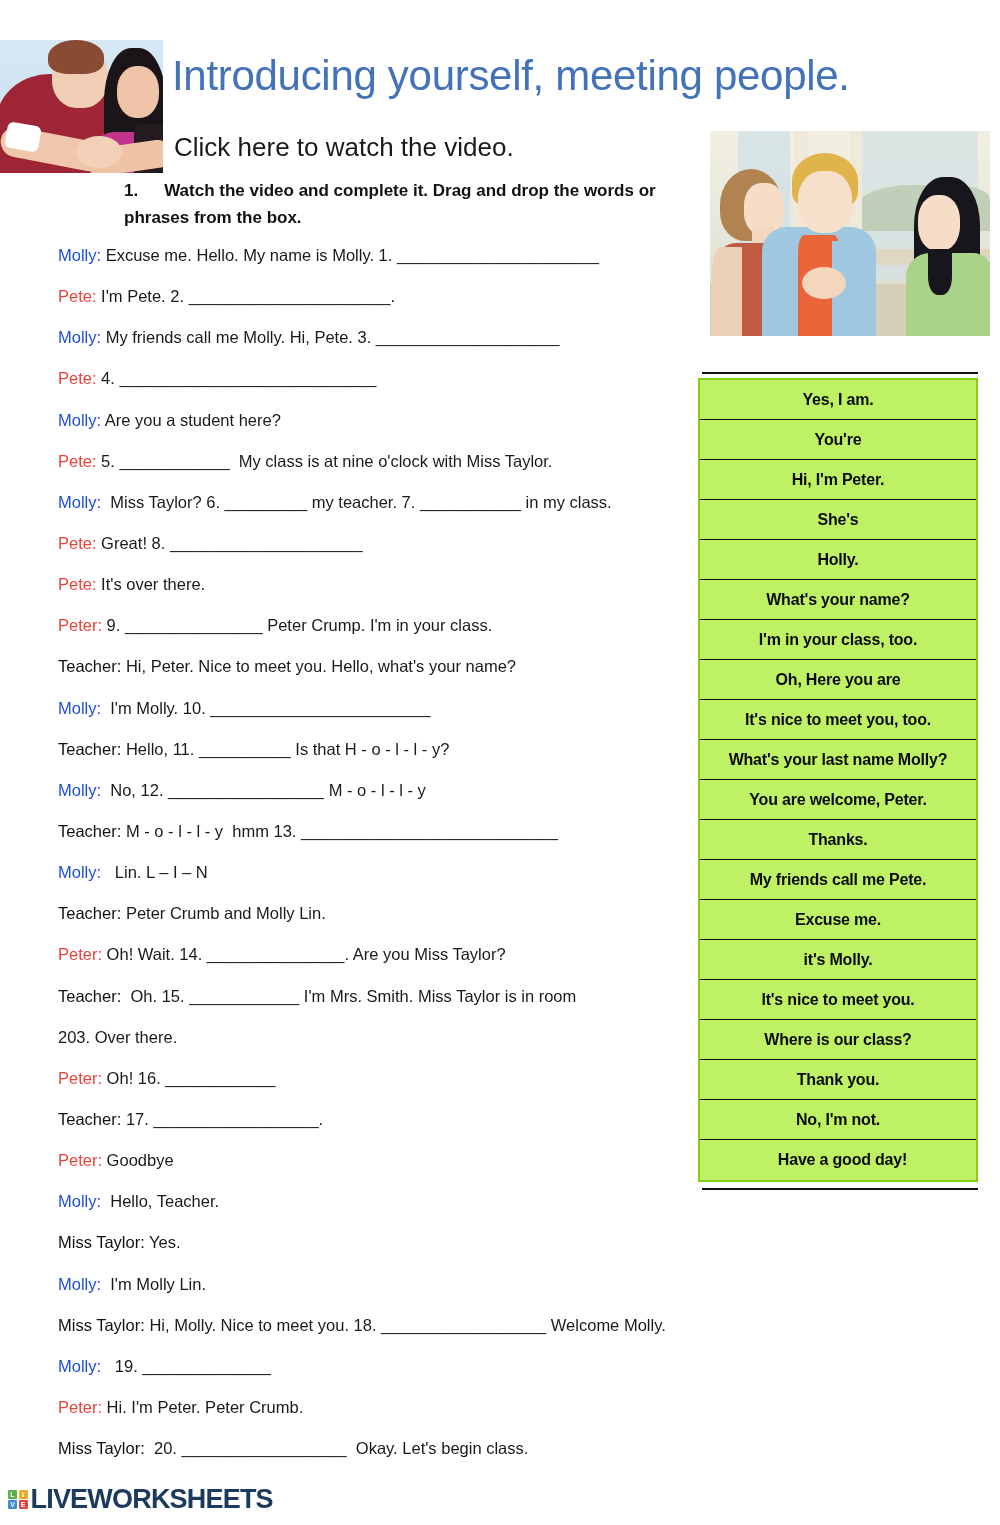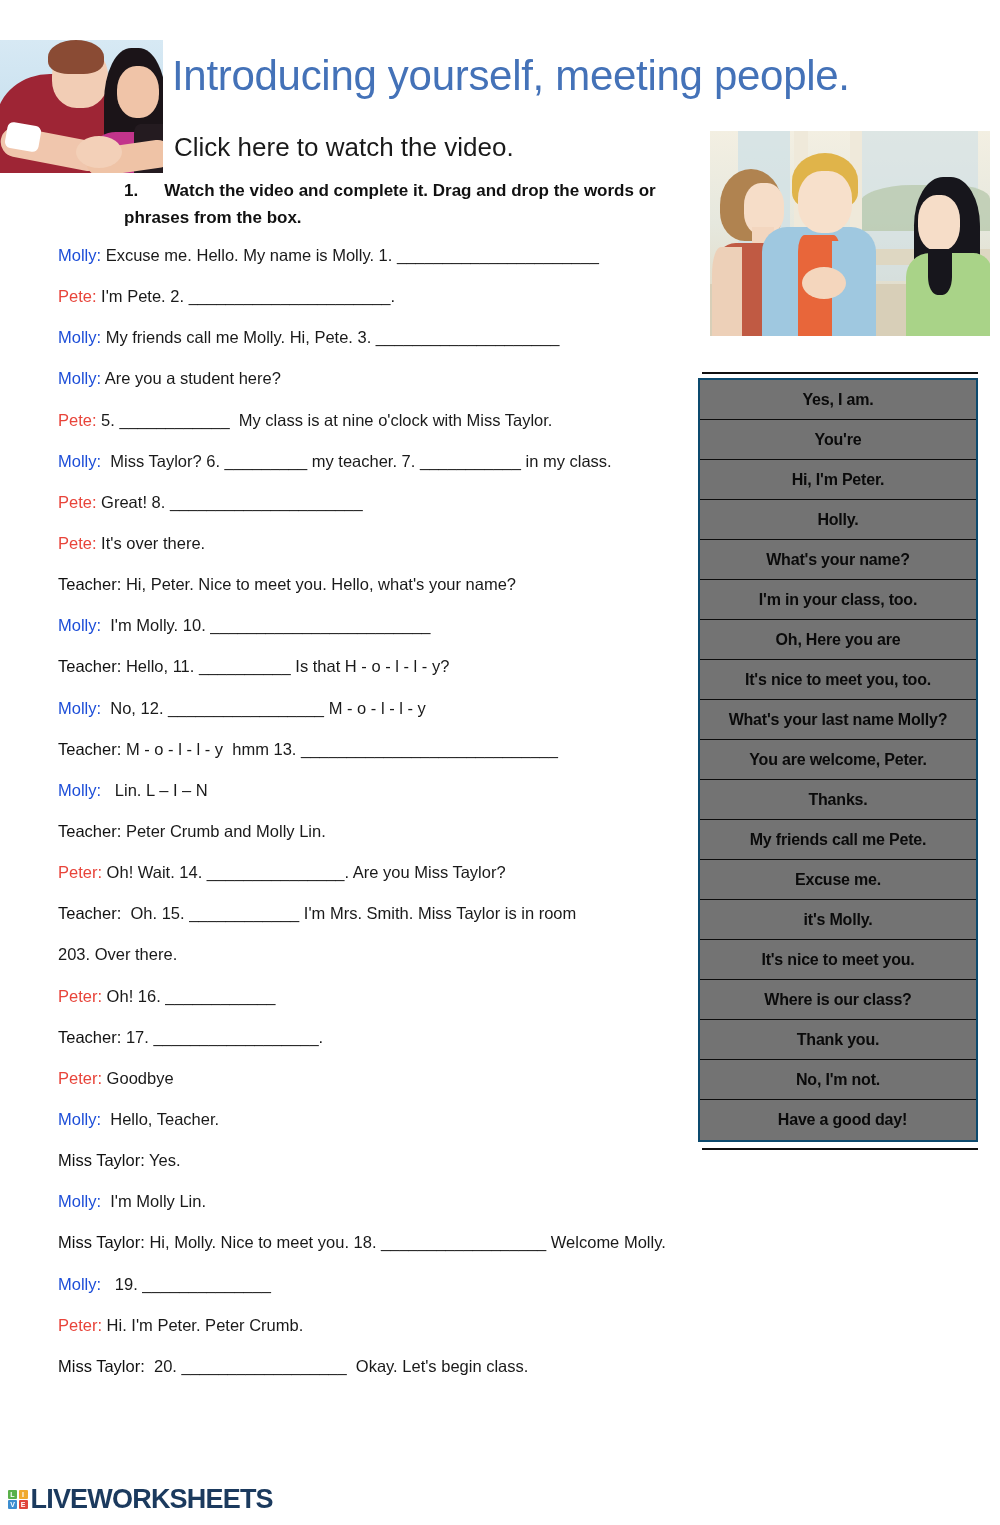--- a/index.html
+++ b/index.html
@@ -132,22 +132,22 @@
 
   
   .bank-wrap {
     position: absolute;
     left: 698px; top: 372px;
     width: 280px;
   }
   .bank-rule { height: 0; border-top: 2px solid #111; width: 276px; margin: 0 0 4px 4px; }
   .bank-rule.bottom { margin: 6px 0 0 4px; }
   .bank {
-    border: 2px solid #0c4a6e;
-    background: #737373;
+    border: 2px solid #84cc16;
+    background: #bef264;
   }
   .bank-item {
     border-bottom: 1.5px solid #0c0c0c;
     height: 40px;
     display: flex;
     align-items: center;
     justify-content: center;
     font-size: 16px;
     font-weight: bold;
     color: #0a0a0a;
@@ -241,25 +241,27 @@
     <div class="ci-w2face"></div>
     <div class="ci-w2top"></div>
     <div class="ci-w2scarf"></div>
   </div>
 </div>
 
 <div class="dialogue">
     <div class="line"><span class="spk molly">Molly:</span><span> Excuse me. Hello. My name is Molly. 1. ______________________</span></div>
     <div class="line"><span class="spk pete">Pete:</span><span> I'm Pete. 2. ______________________.</span></div>
     <div class="line"><span class="spk molly">Molly:</span><span> My friends call me Molly. Hi, Pete. 3. ____________________</span></div>
+    <div class="line"><span class="spk pete">Pete:</span><span> 4. ____________________________</span></div>
     <div class="line"><span class="spk molly">Molly:</span><span> Are you a student here?</span></div>
     <div class="line"><span class="spk pete">Pete:</span><span> 5. ____________  My class is at nine o'clock with Miss Taylor.</span></div>
     <div class="line"><span class="spk molly">Molly:</span><span>  Miss Taylor? 6. _________ my teacher. 7. ___________ in my class.</span></div>
     <div class="line"><span class="spk pete">Pete:</span><span> Great! 8. _____________________</span></div>
     <div class="line"><span class="spk pete">Pete:</span><span> It's over there.</span></div>
+    <div class="line"><span class="spk pete">Peter:</span><span> 9. _______________ Peter Crump. I'm in your class.</span></div>
     <div class="line"><span class="spk teacher">Teacher:</span><span> Hi, Peter. Nice to meet you. Hello, what's your name?</span></div>
     <div class="line"><span class="spk molly">Molly:</span><span>  I'm Molly. 10. ________________________</span></div>
     <div class="line"><span class="spk teacher">Teacher:</span><span> Hello, 11. __________ Is that H - o - l - l - y?</span></div>
     <div class="line"><span class="spk molly">Molly:</span><span>  No, 12. _________________ M - o - l - l - y</span></div>
     <div class="line"><span class="spk teacher">Teacher:</span><span> M - o - l - l - y  hmm 13. ____________________________</span></div>
     <div class="line"><span class="spk molly">Molly:</span><span>   Lin. L – I – N</span></div>
     <div class="line"><span class="spk teacher">Teacher:</span><span> Peter Crumb and Molly Lin.</span></div>
     <div class="line"><span class="spk pete">Peter:</span><span> Oh! Wait. 14. _______________. Are you Miss Taylor?</span></div>
     <div class="line"><span class="spk teacher">Teacher:</span><span>  Oh. 15. ____________ I'm Mrs. Smith. Miss Taylor is in room</span></div>
     <div class="line"><span>203. Over there.</span></div>
@@ -274,20 +276,21 @@
     <div class="line"><span class="spk pete">Peter:</span><span> Hi. I'm Peter. Peter Crumb.</span></div>
     <div class="line"><span class="spk teacher">Miss Taylor:</span><span>  20. __________________  Okay. Let's begin class.</span></div>
   </div>
 
 <div class="bank-wrap">
   <div class="bank-rule"></div>
   <div class="bank">
       <div class="bank-item">Yes, I am.</div>
       <div class="bank-item">You're</div>
       <div class="bank-item">Hi, I'm Peter.</div>
+      <div class="bank-item">She's</div>
       <div class="bank-item">Holly.</div>
       <div class="bank-item">What's your name?</div>
       <div class="bank-item">I'm in your class, too.</div>
       <div class="bank-item">Oh, Here you are</div>
       <div class="bank-item">It's nice to meet you, too.</div>
       <div class="bank-item">What's your last name Molly?</div>
       <div class="bank-item">You are welcome, Peter.</div>
       <div class="bank-item">Thanks.</div>
       <div class="bank-item">My friends call me Pete.</div>
       <div class="bank-item">Excuse me.</div>

